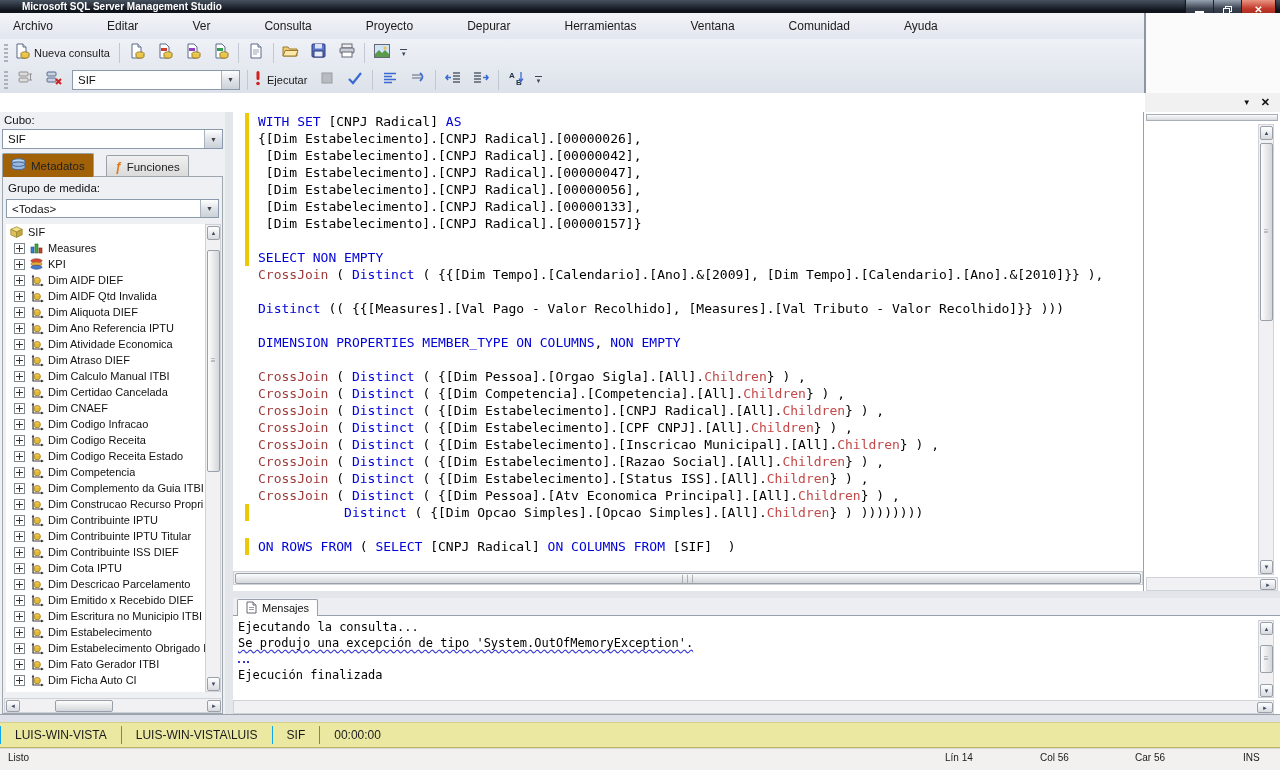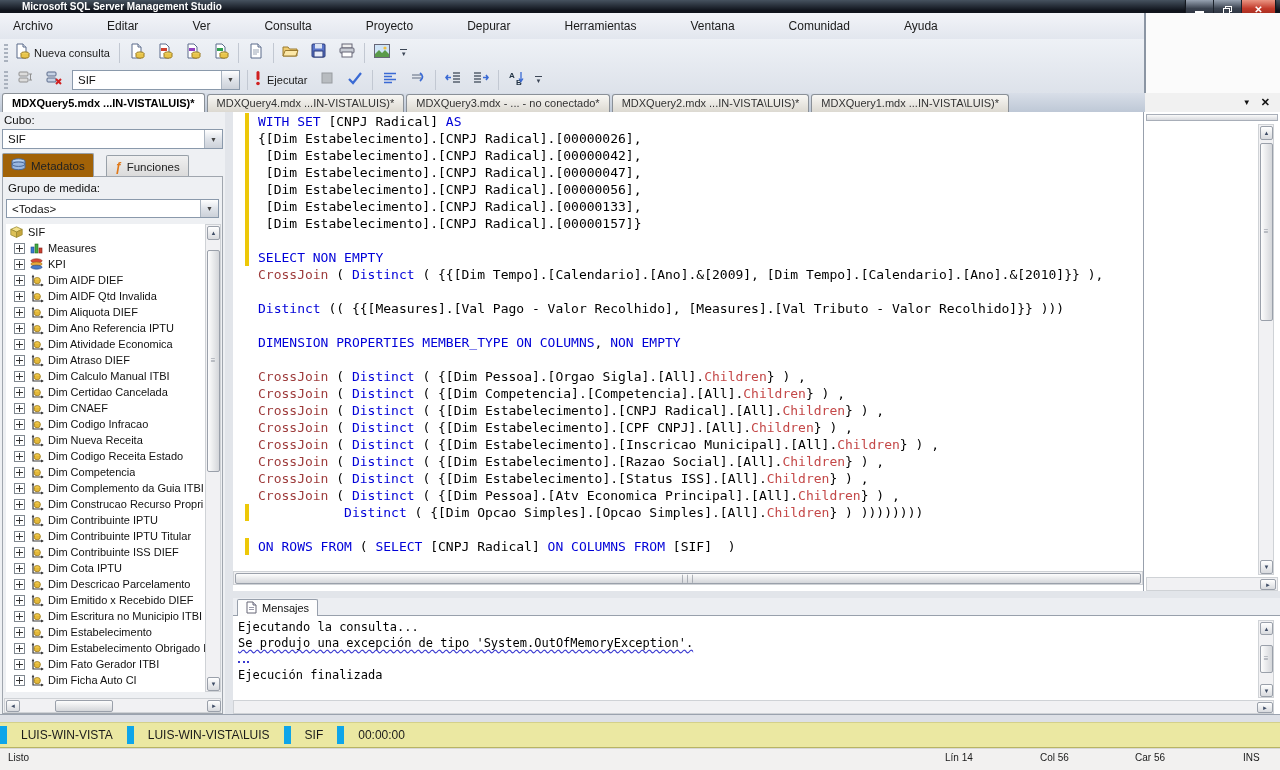--- a/index.html
+++ b/index.html
@@ -92,21 +92,21 @@
   #msg-area{left:233px;top:616px;width:1023px;height:84px;background:#fff;overflow:hidden;}
   #msg-lines{font-family:"DejaVu Sans Mono","Liberation Mono",monospace;font-size:12px;line-height:16px;white-space:pre;color:#000;padding:3px 0 0 5px;}
   .msg-line{height:16px;}
   .msg-err{text-decoration:underline;text-decoration-style:wavy;text-decoration-color:#3a3ad0;text-underline-offset:2px;}
   .mini-squiggle{display:inline-block;width:11px;height:5px;border-bottom:2px dotted #3a3ad0;}
 
   
   #frame-gap{left:0;top:714px;width:1280px;height:8px;background:#dde0e6;border-top:1px solid #9aa2ae;box-sizing:border-box;}
   #conn-bar{left:0;top:722px;width:1280px;height:26px;background:#ebe8a2;border-top:1px solid #d4d08a;border-bottom:1px solid #b8b464;box-sizing:border-box;display:flex;align-items:center;font-size:12px;color:#1a1a1a;}
   #conn-left{display:flex;align-items:center;gap:6px;padding-left:6px;flex:1;}
-  .conn-seg{border-left:7px solid #0ea5e9;padding:0 14px;height:18px;display:flex;align-items:center;white-space:nowrap;}
+  .conn-seg{border-left:1px solid #0ea5e9;padding:0 14px;height:18px;display:flex;align-items:center;white-space:nowrap;}
   #conn-right{display:flex;align-items:center;height:100%;padding-right:4px;}
   #status-bar{left:0;top:748px;width:1280px;height:22px;background:#f2f1f0;border-top:1px solid #d8d8d8;box-sizing:border-box;font-size:10px;color:#1a1a1a;}
   #status-ready{left:8px;top:3px;}
   #status-line{left:945px;top:3px;}
   #status-col{left:1040px;top:3px;}
   #status-char{left:1135px;top:3px;}
   #status-ins{left:1243px;top:3px;}
 </style>
 </head>
 <body>
@@ -305,27 +305,20 @@
             </svg></span>
         </div>
       <span class="tb-overflow">
           <i></i>
           <span>▼</span>
         </span>
     </div>
   </div>
   <div class="abs" id="tr-blank"></div>
 
-  <div class="abs" id="tabstrip">
-      <div class="doc-tab active">MDXQuery5.mdx ...IN-VISTA\LUIS)*</div>
-      <div class="doc-tab">MDXQuery4.mdx ...IN-VISTA\LUIS)*</div>
-      <div class="doc-tab">MDXQuery3.mdx - ... - no conectado*</div>
-      <div class="doc-tab">MDXQuery2.mdx ...IN-VISTA\LUIS)*</div>
-      <div class="doc-tab">MDXQuery1.mdx ...IN-VISTA\LUIS)*</div>
-    </div>
   <div class="abs" id="tabstrip-right">
     <span id="docwell-menu">▼</span>
     <span id="docwell-close">✕</span>
   </div>
 
   <div class="abs" id="sidebar">
     <div class="abs" id="cubo-label">Cubo:</div>
     <div class="abs combo" id="cubo-combo">
       <span class="val">SIF</span>
       <span class="drop">
@@ -519,21 +512,21 @@
           <div class="expander"></div>
           <div class="tree-icon">
             <svg width="14" height="13">
               <path d="M3 2 L3 11 L13 11" fill="none" stroke="#3a3a3a" stroke-width="1.2"></path>
               <path d="M1.6 3.2 L3 0.4 L4.4 3.2 Z" fill="#3a3a3a"></path>
               <path d="M11 9.6 L13.8 11 L11 12.4 Z" fill="#3a3a3a"></path>
               <ellipse cx="7.2" cy="5.8" rx="3" ry="2.3" fill="#f0c84a" stroke="#9a7a20" stroke-width="0.8"></ellipse>
               <path d="M4.2 5.8 V7.4 A3 2.3 0 0 0 10.2 7.4 V5.8" fill="#e4b838" stroke="#9a7a20" stroke-width="0.8"></path>
             </svg>
           </div>
-          <div class="tree-label">Dim Nueva Receita</div>
+          <div class="tree-label">Dim Codigo Receita</div>
         </div>
         <div class="tree-row child">
           <div class="expander"></div>
           <div class="tree-icon">
             <svg width="14" height="13">
               <path d="M3 2 L3 11 L13 11" fill="none" stroke="#3a3a3a" stroke-width="1.2"></path>
               <path d="M1.6 3.2 L3 0.4 L4.4 3.2 Z" fill="#3a3a3a"></path>
               <path d="M11 9.6 L13.8 11 L11 12.4 Z" fill="#3a3a3a"></path>
               <ellipse cx="7.2" cy="5.8" rx="3" ry="2.3" fill="#f0c84a" stroke="#9a7a20" stroke-width="0.8"></ellipse>
               <path d="M4.2 5.8 V7.4 A3 2.3 0 0 0 10.2 7.4 V5.8" fill="#e4b838" stroke="#9a7a20" stroke-width="0.8"></path>

